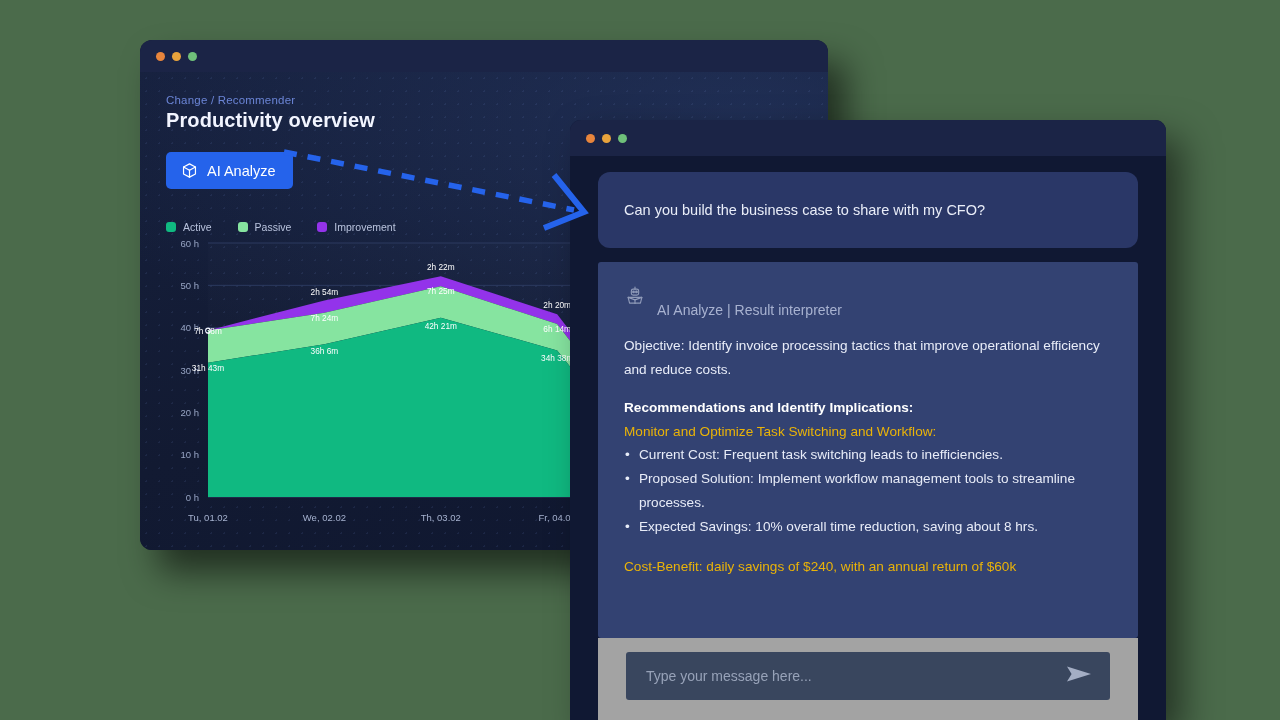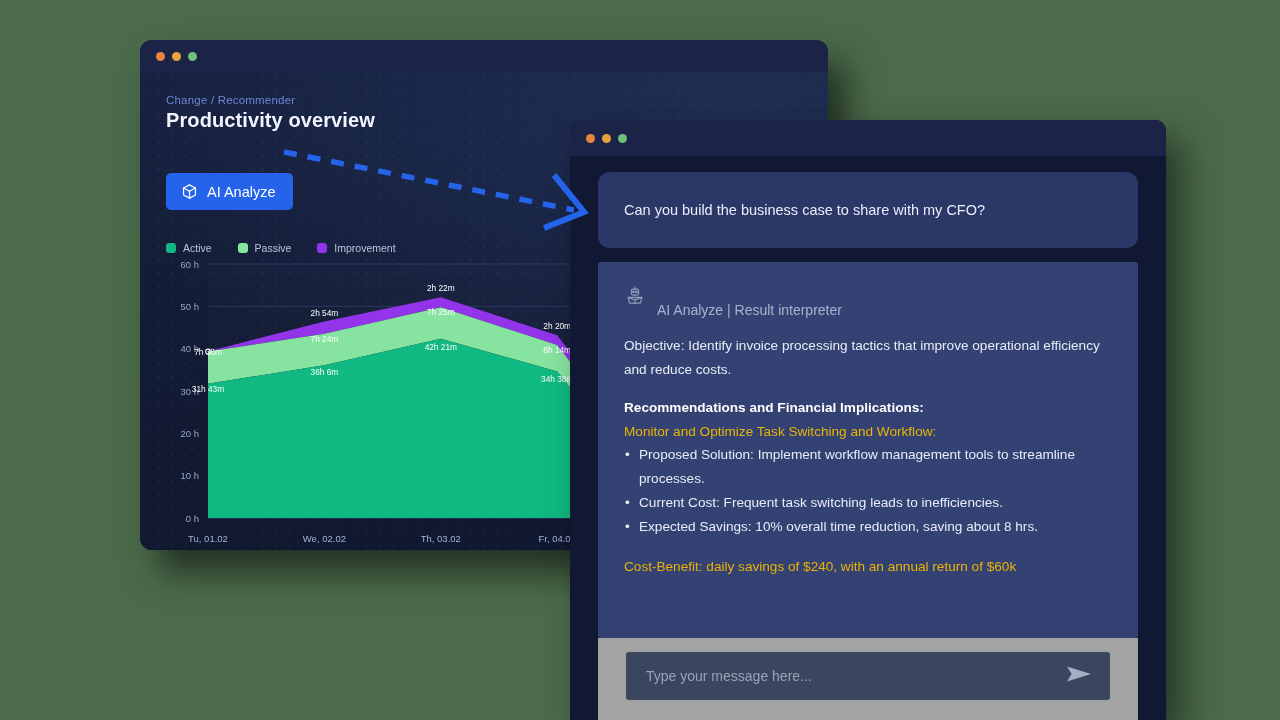--- a/index.html
+++ b/index.html
@@ -75,21 +75,20 @@
     align-items: flex-end;
     gap: 9px;
     background: #2563eb;
     color: #ffffff;
     border: none;
     border-radius: 5px;
     padding: 10px 17px 10px 15px;
     font-size: 14.5px;
     font-family: "Liberation Sans", sans-serif;
     cursor: pointer;
-    margin-top: 21px;
   }
   .ai-analyze-btn svg { display: block; }
 
   
   .legend {
     display: flex;
     align-items: center;
     gap: 26px;
     margin-top: 32px;
     margin-bottom: 2px;
@@ -340,27 +339,27 @@
             <path d="M4.5 13.5h15l-1.6 6.2H6.1z"></path>
             <path d="M4.5 13.5 12 16.2l7.5-2.7"></path>
             <path d="M12 16.2v4"></path>
           </svg>
         </span>
         <span class="ai-head-label">AI Analyze | Result interpreter</span>
       </div>
 
       <p class="ai-p">Objective: Identify invoice processing tactics that improve operational efficiency and reduce costs.</p>
 
-      <p class="ai-strong">Recommendations and Financial Implications:</p>
+      <p class="ai-strong">Recommendations and Identify Implications:</p>
 
       <p class="ai-sub">Monitor and Optimize Task Switching and Workflow:</p>
 
       <ul class="ai-list">
+        <li>Current Cost: Frequent task switching leads to inefficiencies.</li>
         <li>Proposed Solution: Implement workflow management tools to streamline processes.</li>
-        <li>Current Cost: Frequent task switching leads to inefficiencies.</li>
         <li>Expected Savings: 10% overall time reduction, saving about 8 hrs.</li>
       </ul>
 
       <div class="ai-gap"></div>
 
       <p class="ai-sub">Cost-Benefit: daily savings of $240, with an annual return of $60k</p>
 
     </div>
 
     <div class="composer-area">

